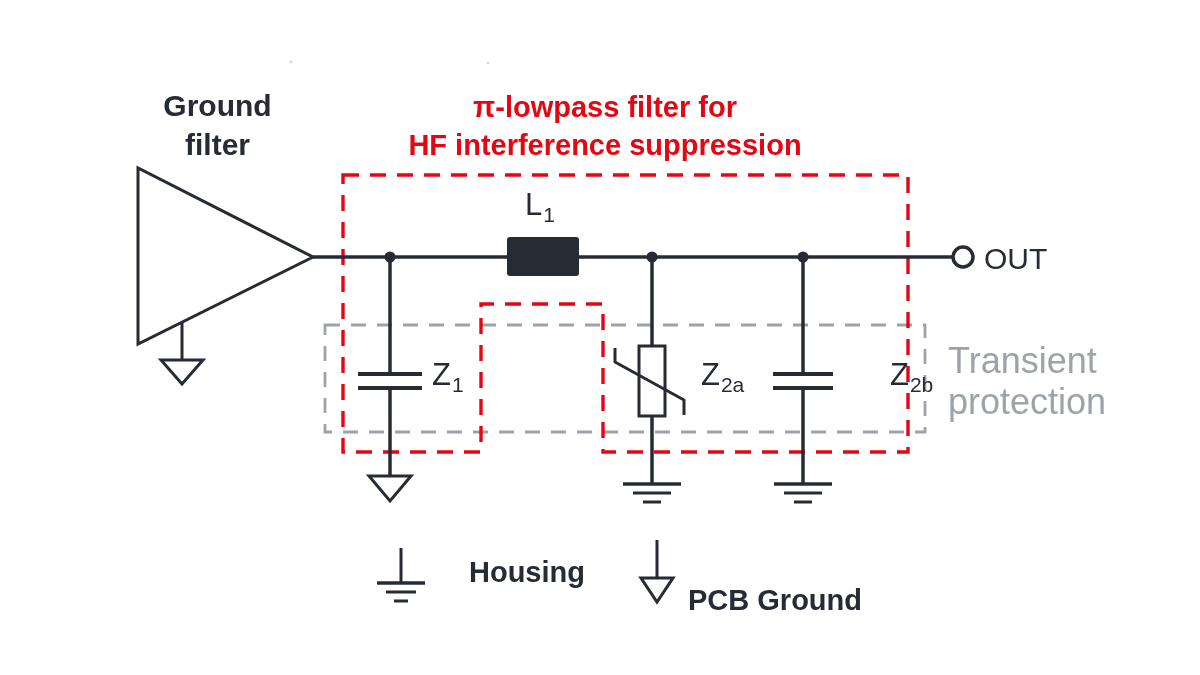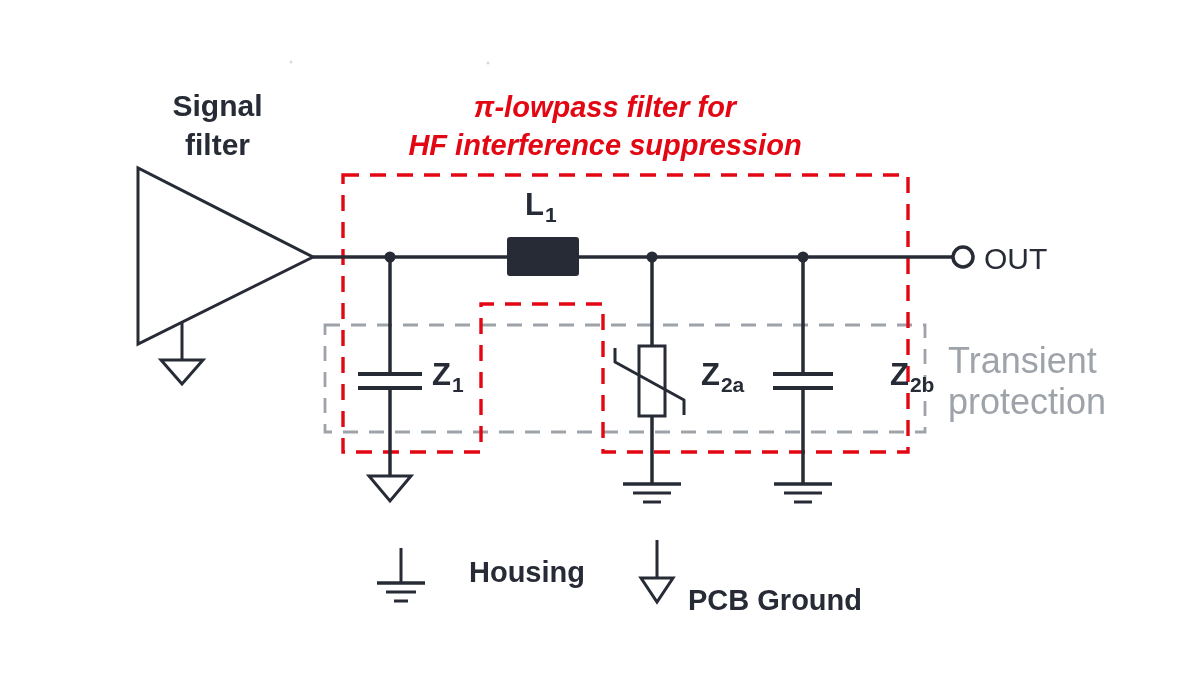--- a/index.html
+++ b/index.html
@@ -25,22 +25,22 @@
   .sd3     { stroke: var(--dark); stroke-width: 3;   fill: none; }
   .sd4     { stroke: var(--dark); stroke-width: 4;   fill: none; }
   .wfill   { fill: #ffffff; }
   .dfill   { fill: var(--dark); stroke: none; }
   .red-dash  { stroke: var(--red);  stroke-width: 3.4; stroke-dasharray: 16 11; fill: none; }
   .gray-dash { stroke: var(--gray); stroke-width: 2.8; stroke-dasharray: 15 11; fill: none; }
 
   
   .lbl { position: absolute; white-space: nowrap; }
   .sig-label   { width: 155px; text-align: center; font-size: 30px; font-weight: 600; line-height: 39px; color: var(--dark); }
-  .title-label { width: 460px; text-align: center; font-size: 29px; font-weight: 700; line-height: 38px; color: var(--red); font-style: italic; }
-  .comp-label  { font-size: 31px; font-weight: 700; color: var(--dark); line-height: 34px; }
+  .title-label { width: 460px; text-align: center; font-size: 29px; font-weight: 700; line-height: 38px; color: var(--red); }
+  .comp-label  { font-size: 31px; font-weight: 400; color: var(--dark); line-height: 34px; }
   .comp-label .sub { font-size: 21px; vertical-align: -7px; margin-left: 1px; }
   .out-label   { font-size: 30px; font-weight: 400; color: var(--dark); }
   .transient-label { font-size: 36px; font-weight: 500; line-height: 41px; color: var(--gray); }
   .legend-label { font-size: 29px; font-weight: 700; color: var(--dark); }
 </style>
 </head>
 <body>
 
 <div class="stage">
 
@@ -108,21 +108,21 @@
       <line x1="394" y1="601" x2="408" y2="601" class="sd3"></line>
     </g>
 
     <g>
       <line x1="657" y1="540" x2="657" y2="578" class="sd3"></line>
       <polygon points="641,578 673,578 657,602" class="sd3 wfill"></polygon>
     </g>
   </svg>
 
   <div class="lbl sig-label" style="left:140px; top:86px;">
-    <div>Signal</div>
+    <div>Ground</div>
     <div>filter</div>
   </div>
 
   <div class="lbl title-label" style="left:375px; top:88px;">
     <div>π-lowpass filter for</div>
     <div>HF interference suppression</div>
   </div>
 
   <div class="lbl comp-label" style="left:525px; top:188px;">
     <span>L</span><span class="sub">1</span>

